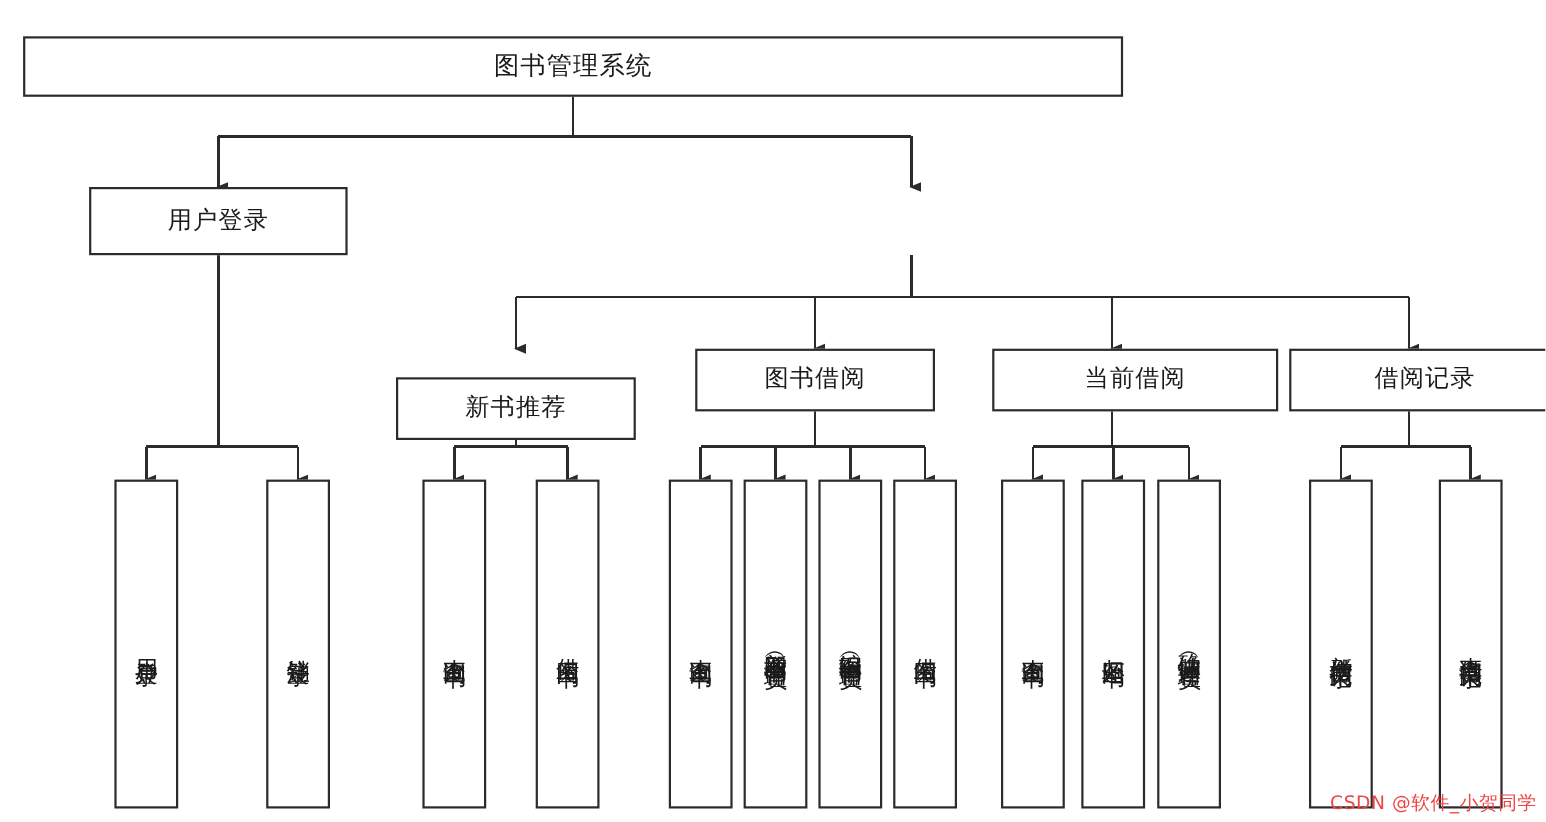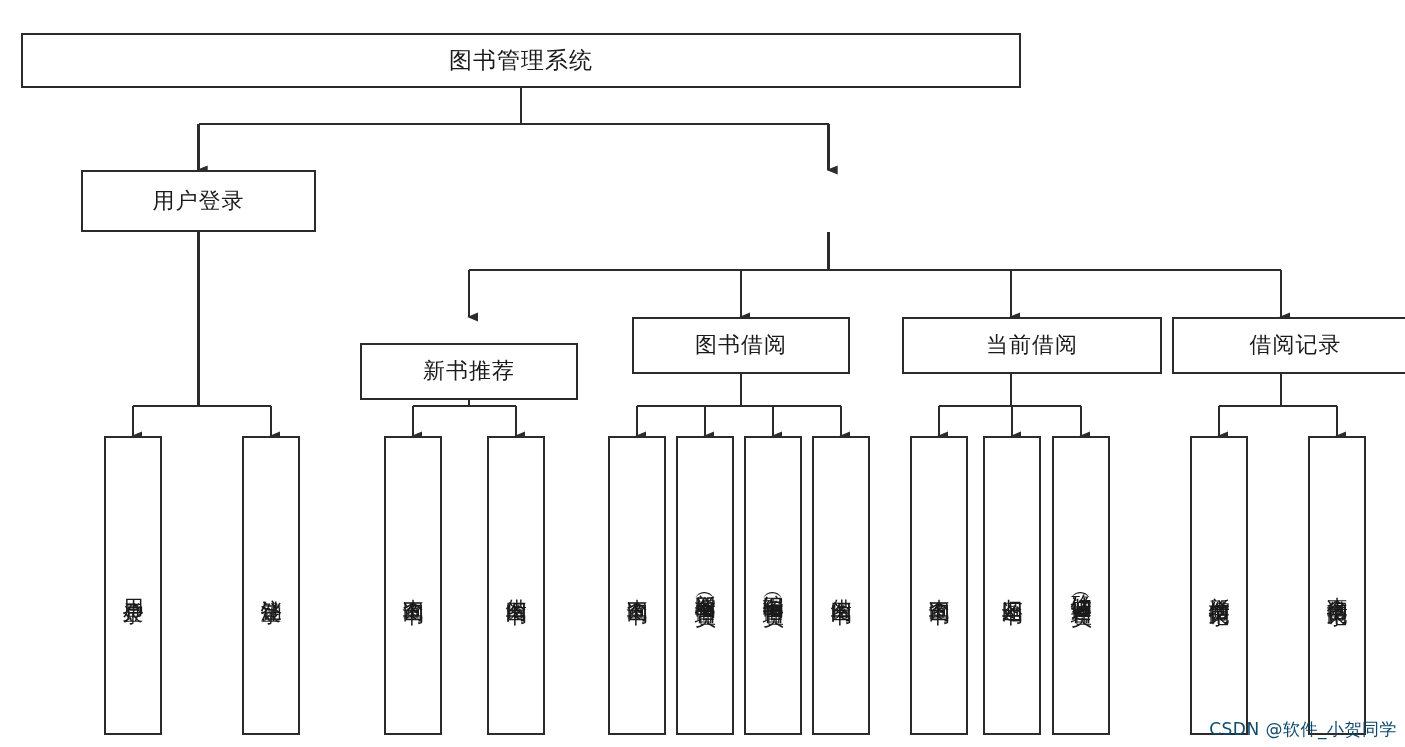--- a/index.html
+++ b/index.html
@@ -61,21 +61,21 @@
     writing-mode: vertical-rl;
     text-orientation: upright;
     display: block;
     max-height: 100%;
   }
   .watermark {
     position: absolute;
     right: 8px;
     bottom: 6px;
     font-size: 17px;
-    color: #0c4a6e;
+    color: #ef4444;
     letter-spacing: 0.5px;
     white-space: nowrap;
     z-index: 5;
   }
 </style>
 </head>
 <body>
 
 <div id="canvas">
 

